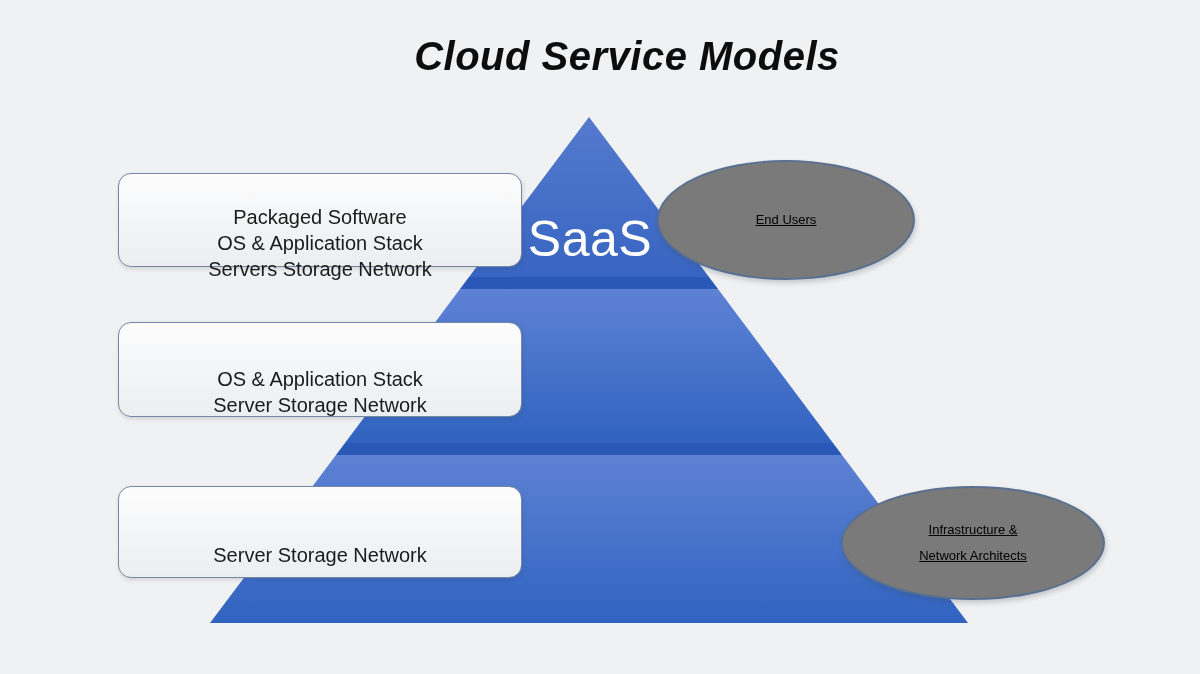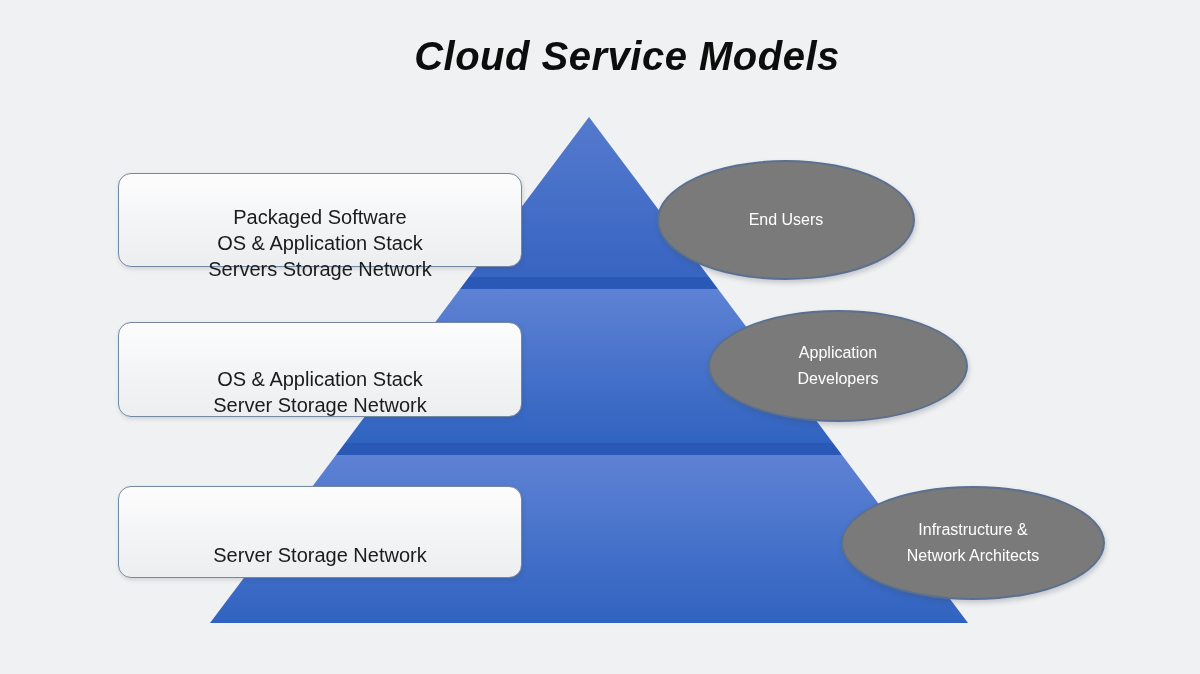--- a/index.html
+++ b/index.html
@@ -74,24 +74,25 @@
     background: var(--ellipse-fill, #7a7a7a);
     border: 2px solid var(--ellipse-border, #5a7090);
     border-radius: 50%;
     display: flex;
     align-items: center;
     justify-content: center;
     text-align: center;
     box-shadow: 1px 3px 5px rgba(60, 70, 90, 0.25);
   }
   .audience-ellipse .ellipse-text {
-    font-size: 16px;
+    font-size: 13px;
     line-height: 26px;
-    color: #ffffff;
+    color: #000000;
     white-space: pre-line;
+    text-decoration: underline;
   }
   .ellipse-saas { left: 657px; top: 160px; width: 258px; height: 120px; }
   .ellipse-paas { left: 708px; top: 310px; width: 260px; height: 112px; }
   .ellipse-iaas { left: 841px; top: 486px; width: 264px; height: 114px; text-align: center; }
 </style>
 </head>
 <body>
 
 <div class="stage">
 
@@ -127,30 +128,27 @@
 
   <div class="component-box box-paas">
     <span class="box-text">OS &amp; Application Stack
 Server Storage Network</span>
   </div>
 
   <div class="component-box box-iaas">
     <span class="box-text">Server Storage Network</span>
   </div>
 
+  <div class="tier-label label-saas">SaaS</div>
 
 
 
   <div class="audience-ellipse ellipse-saas">
     <span class="ellipse-text">End Users</span>
   </div>
 
-  <div class="audience-ellipse ellipse-paas">
-    <span class="ellipse-text">Application
-Developers</span>
-  </div>
 
   <div class="audience-ellipse ellipse-iaas">
     <span class="ellipse-text">Infrastructure &amp;
 Network Architects</span>
   </div>
 
 </div>
 
 </body></html>

